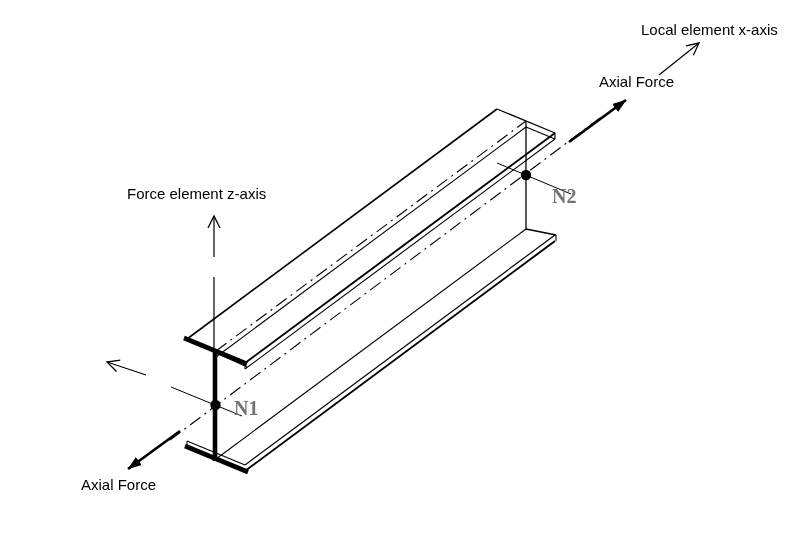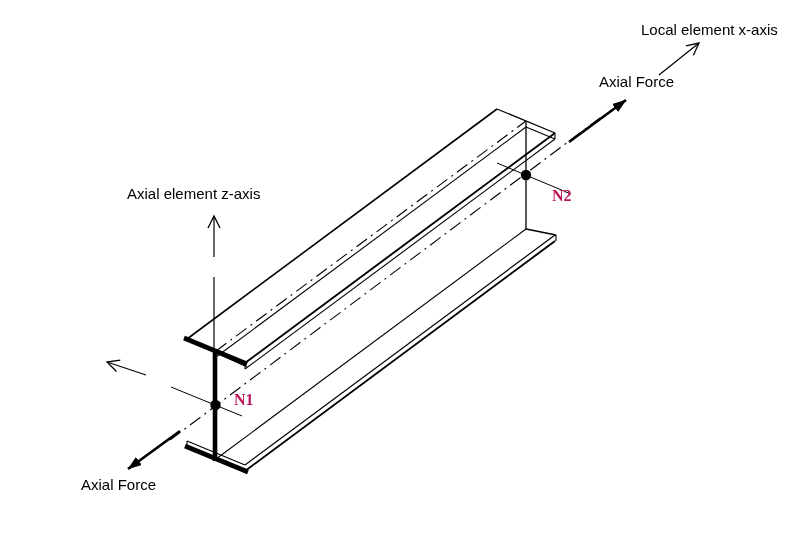--- a/index.html
+++ b/index.html
@@ -15,24 +15,24 @@
   .lbl{
     position:absolute;
     color:#000000;
     font-size:15px;
     line-height:16px;
     white-space:nowrap;
     font-family:"Liberation Sans", sans-serif;
   }
   .node-lbl{
     position:absolute;
-    color:#be185d;
+    color:#737373;
     font-family:"Liberation Serif", serif;
     font-weight:bold;
-    font-size:16px;
+    font-size:20px;
     line-height:16px;
     white-space:nowrap;
   }
 </style>
 </head>
 <body>
 
 <div class="stage">
 
   <svg width="803" height="544" viewBox="0 0 803 544">
@@ -105,22 +105,22 @@
     <g fill="#000000" stroke="none">
       <circle cx="215.5" cy="405" r="5.2"></circle>
       <circle cx="526" cy="175" r="5.2"></circle>
     </g>
   </svg>
 
   <div class="lbl" style="left:641px;top:22px;">Local element x-axis</div>
 
   <div class="lbl" style="left:599px;top:74px;">Axial Force</div>
 
-  <div class="lbl" style="left:127px;top:186px;">Axial element z-axis</div>
+  <div class="lbl" style="left:127px;top:186px;">Force element z-axis</div>
 
 
   <div class="lbl" style="left:81px;top:477px;">Axial Force</div>
 
-  <div class="node-lbl" style="left:234px;top:392px;">N1</div>
+  <div class="node-lbl" style="left:234px;top:400px;">N1</div>
 
   <div class="node-lbl" style="left:552px;top:188px;">N2</div>
 
 </div>
 
 </body></html>

